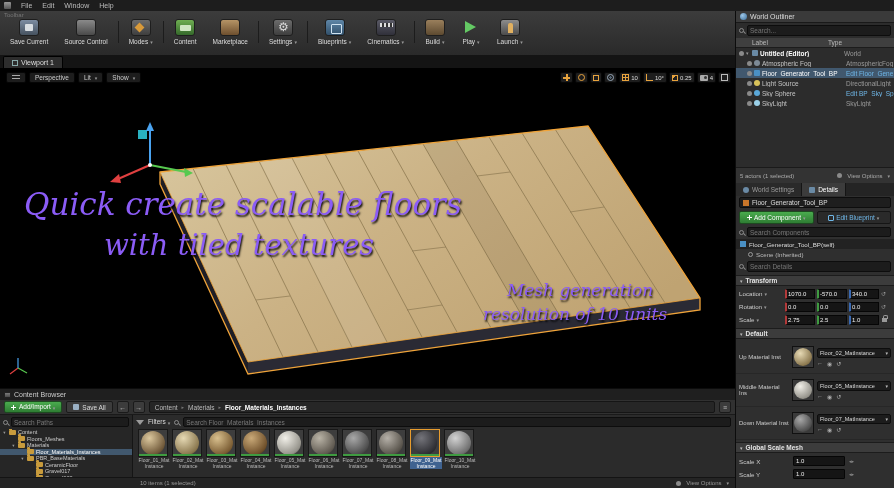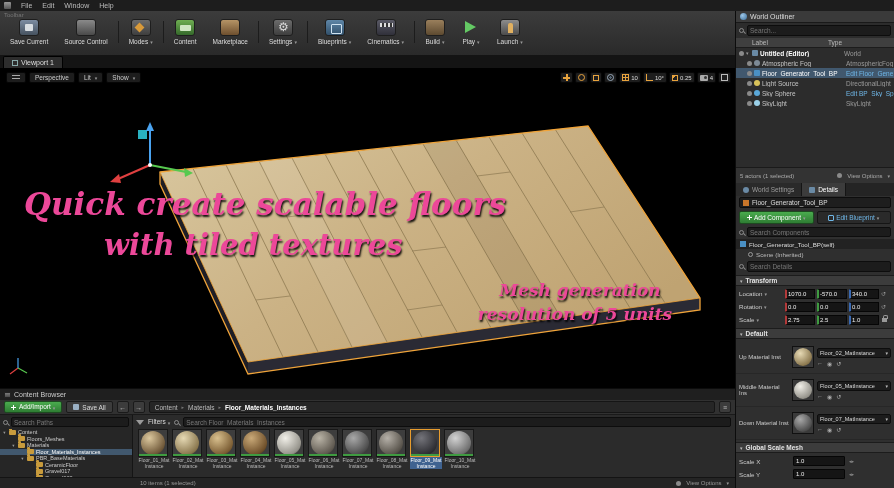--- a/index.html
+++ b/index.html
@@ -59,21 +59,21 @@
   .ico-plus::after{content:"";position:absolute;top:3px;left:0;width:7px;height:1.5px;background:#e8a33d;}
   .ico-ring { width:7px; height:7px; border:1.5px solid #e8a33d; border-radius:50%; }
   .ico-box { width:6px; height:6px; border:1.5px solid #e8a33d; }
   .ico-globe { width:7px; height:7px; border:1px solid #9ab; border-radius:50%; background:radial-gradient(circle,#567 30%,transparent 31%); }
   .ico-grid { width:7px; height:7px; background:repeating-linear-gradient(90deg,#e8a33d 0 1px,transparent 1px 3px),repeating-linear-gradient(#e8a33d 0 1px,transparent 1px 3px); }
   .ico-angle { width:7px; height:7px; border-left:1.5px solid #e8a33d; border-bottom:1.5px solid #e8a33d; }
   .ico-scale { width:6px; height:6px; border:1px solid #e8a33d; background:linear-gradient(135deg,#e8a33d 30%,transparent 31%); }
   .ico-cam { width:8px; height:6px; background:#aaa; border-radius:1px; position:relative; }
   .ico-cam::after{content:"";position:absolute;right:1px;top:1px;width:3px;height:3px;background:#333;border-radius:50%;}
   .ico-max { width:7px; height:7px; border:1px solid #bbb; }
-  .overlay-text { position:absolute; color:#ec4899; font-family:"DejaVu Serif", serif; font-style:italic; font-weight:bold; text-shadow:1px 2px 2px rgba(0,0,0,.9); white-space:nowrap; z-index:2; }
+  .overlay-text { position:absolute; color:#8b5cf6; font-family:"DejaVu Serif", serif; font-style:italic; font-weight:normal; text-shadow:1px 2px 2px rgba(0,0,0,.9); white-space:nowrap; z-index:2; }
   #ov1 { left:24px; top:118px; font-size:31px; }
   #ov2 { left:104px; top:160px; font-size:29px; }
   #ov3 { left:470px; top:212px; width:220px; font-size:17px; text-align:center; }
   #ov4 { left:450px; top:236px; width:250px; font-size:17px; text-align:center; }
   #ov5 { left:462px; top:272px; width:235px; font-size:20px; text-align:center; }
 
   
   #right-panel { position:absolute; top:11px; left:735px; width:159px; bottom:0; background:#2c2c2c; border-left:1px solid #0c0c0c; }
   .ph { background:#3a3a3a; border-bottom:1px solid #191919; display:flex; align-items:center; gap:3px; padding:0 4px; font-size:7px; color:#ddd; }
   .mag { width:5px; height:5px; border:1px solid #8a8a8a; border-radius:50%; position:relative; display:inline-block; flex:none; }
@@ -366,21 +366,21 @@
           <span class="vval">4</span>
         </span>
       <span class="vbtn">
           <span class="ico-max"></span>
         </span>
     </div>
 
     <div class="overlay-text" id="ov1">Quick create scalable floors</div>
     <div class="overlay-text" id="ov2">with tiled textures</div>
     <div class="overlay-text" id="ov3">Mesh generation</div>
-    <div class="overlay-text" id="ov4">resolution of 5 units</div>
+    <div class="overlay-text" id="ov4">resolution of 10 units</div>
   </div>
 
   <div id="right-panel">
 
     <div id="outliner">
       <div class="ph" id="wo-header">
         <span class="globe-mini"></span>
         <span>World Outliner</span>
       </div>
       <div class="srow" id="wo-search">

